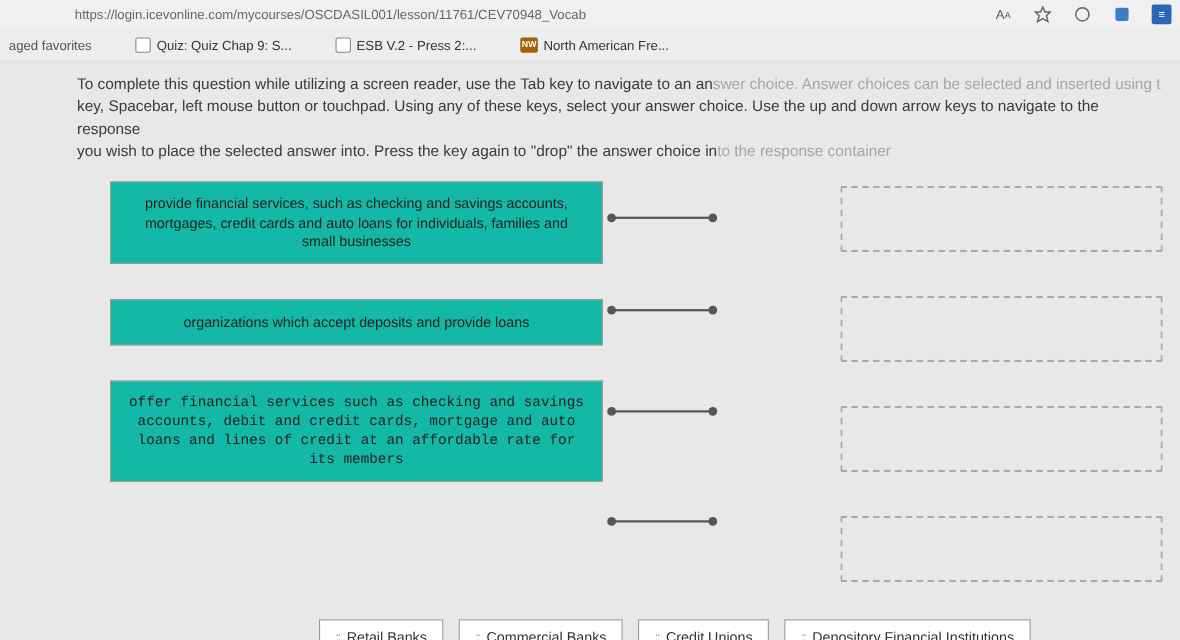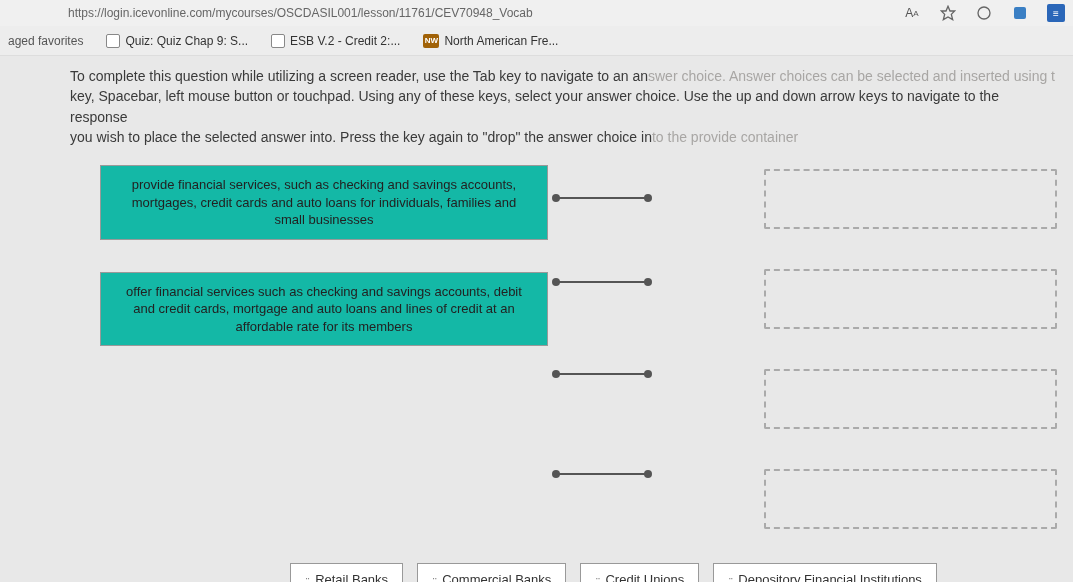--- a/index.html
+++ b/index.html
@@ -24,21 +24,21 @@
     .top-icons { display: flex; gap: 18px; align-items: center; }
     .icon-btn { width: 18px; height: 18px; display: flex; align-items: center; justify-content: center; color: #555; cursor: pointer; }
     .fav-bar {
       display: flex;
       align-items: center;
       height: 30px;
       padding: 0 8px;
       background: #ededed;
       font-size: 12px;
       color: #444;
-      gap: 1px;
+      gap: 18px;
       border-bottom: 1px solid #ddd;
     }
     .fav-label { color: #555; }
     .fav-item { display: flex; align-items: center; gap: 5px; cursor: pointer; color: #333; margin-left: 22px; }
     .page-icon { width: 14px; height: 14px; border: 1px solid #888; border-radius: 2px; background: #fff; }
     .nw-icon { width: 16px; height: 14px; background: #a16207; border-radius: 2px; display: flex; align-items: center; justify-content: center; color: #fff; font-size: 8px; font-weight: bold; }
     .content {
       padding: 10px 16px 0 70px;
     }
     .instructions {
@@ -140,39 +140,40 @@
 </div>
 
 <div class="fav-bar">
   <span class="fav-label">aged favorites</span>
   <span class="fav-item">
     <span class="page-icon"></span>
     <span>Quiz: Quiz Chap 9: S...</span>
   </span>
   <span class="fav-item">
     <span class="page-icon"></span>
-    <span>ESB V.2 - Credit 2:...</span>
+    <span>ESB V.2 - Press 2:...</span>
   </span>
   <span class="fav-item">
     <span class="nw-icon">NW</span>
     <span>North American Fre...</span>
   </span>
 </div>
 
 <div class="content">
   <div class="instructions">
     <span>To complete this question while utilizing a screen reader, use the Tab key to navigate to an an</span><span class="inst-faded">swer choice. Answer choices can be selected and inserted using t</span><br>
     <span>key, Spacebar, left mouse button or touchpad. Using any of these keys, select your answer choice. Use the up and down arrow keys to navigate to the response</span><br>
-    <span>you wish to place the selected answer into. Press the key again to "drop" the answer choice in</span><span class="inst-faded">to the provide container</span>
+    <span>you wish to place the selected answer into. Press the key again to "drop" the answer choice in</span><span class="inst-faded">to the response container</span>
   </div>
 
   <div class="matching-area">
     <div class="left-col">
       <div class="definition-box">provide financial services, such as checking and savings accounts, mortgages, credit cards and auto loans for individuals, families and small businesses</div>
-      <div class="definition-box" style="margin-bottom:4px;">offer financial services such as checking and savings accounts, debit and credit cards, mortgage and auto loans and lines of credit at an affordable rate for its members</div>
+      <div class="definition-box" style="min-height:42px;">organizations which accept deposits and provide loans</div>
+      <div class="definition-box" style="margin-bottom:4px;font-family:Liberation Mono, monospace;">offer financial services such as checking and savings accounts, debit and credit cards, mortgage and auto loans and lines of credit at an affordable rate for its members</div>
     </div>
 
     <div class="mid-col">
       <div class="connector" style="top:32px;left:0;width:92px;"></div>
       <div class="connector" style="top:116px;left:0;width:92px;"></div>
       <div class="connector" style="top:208px;left:0;width:92px;"></div>
       <div class="connector" style="top:308px;left:0;width:92px;"></div>
     </div>
 
     <div class="right-col">

